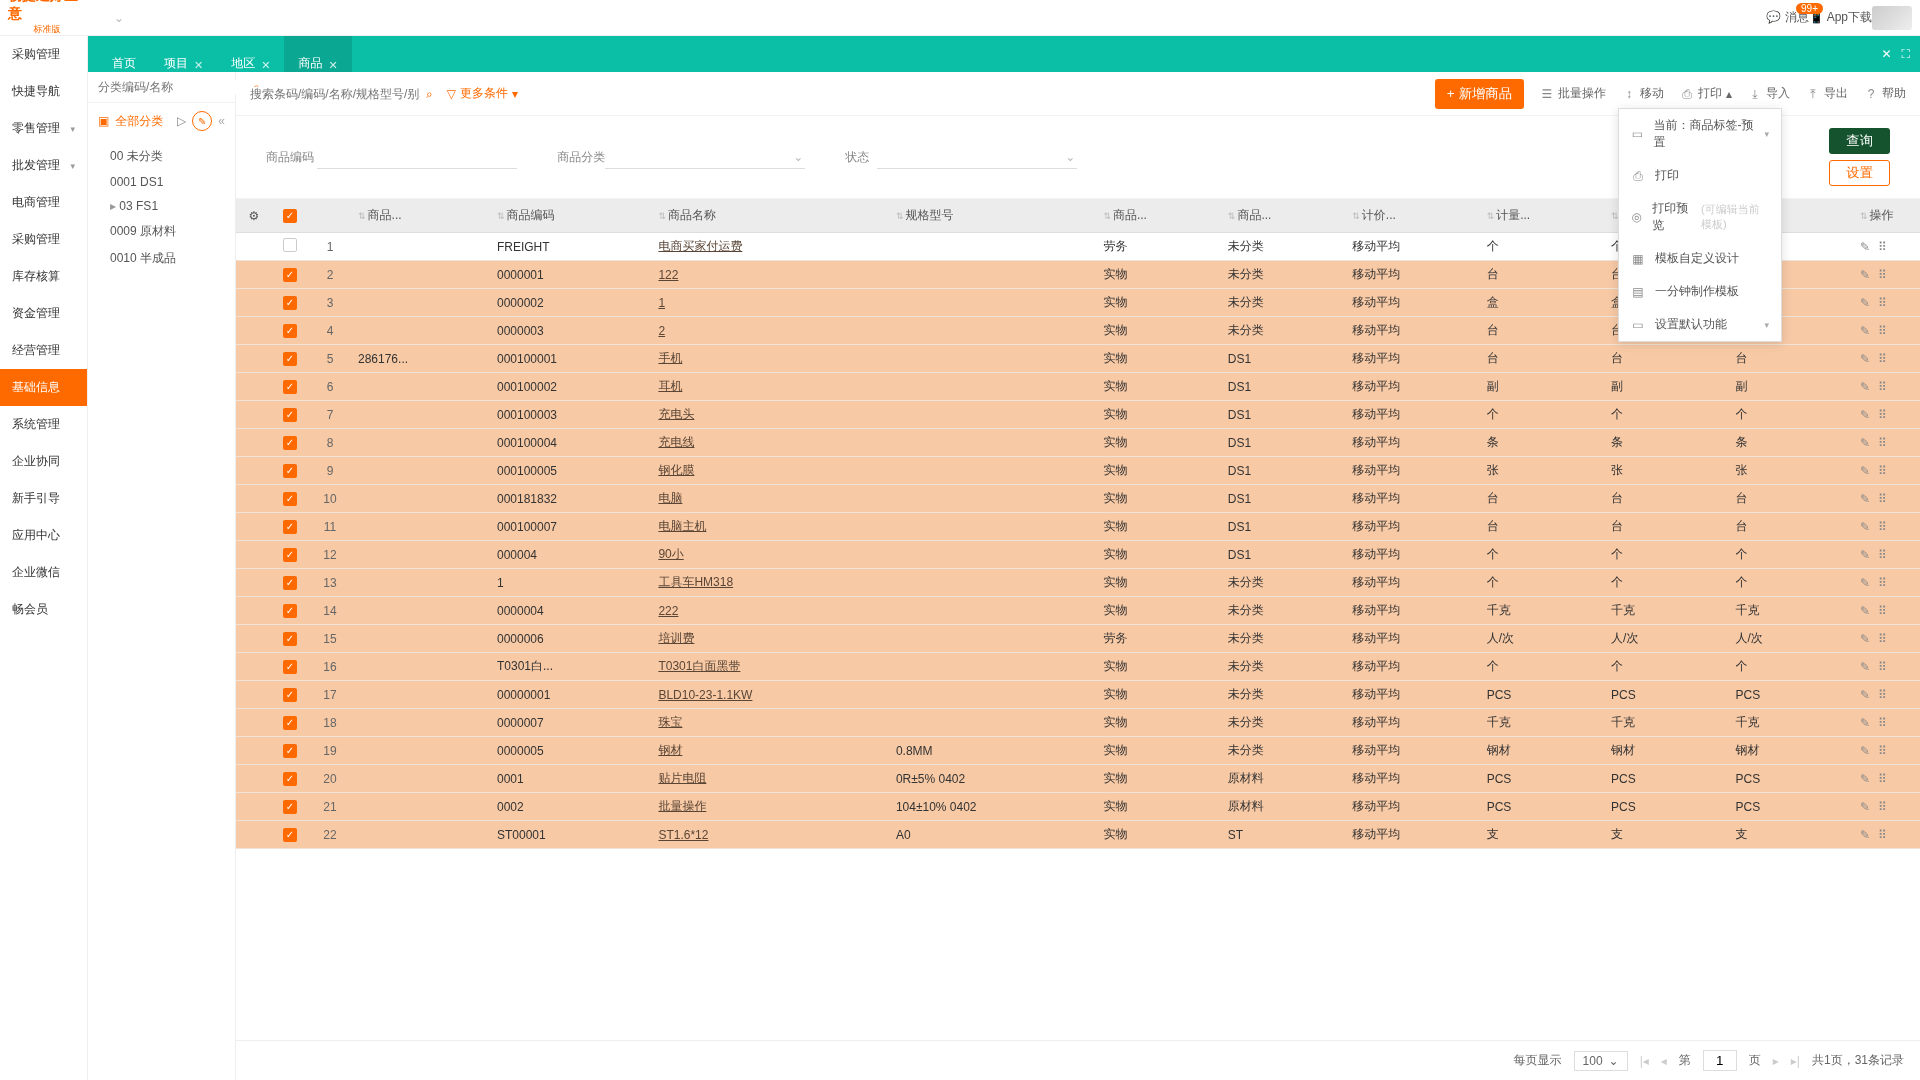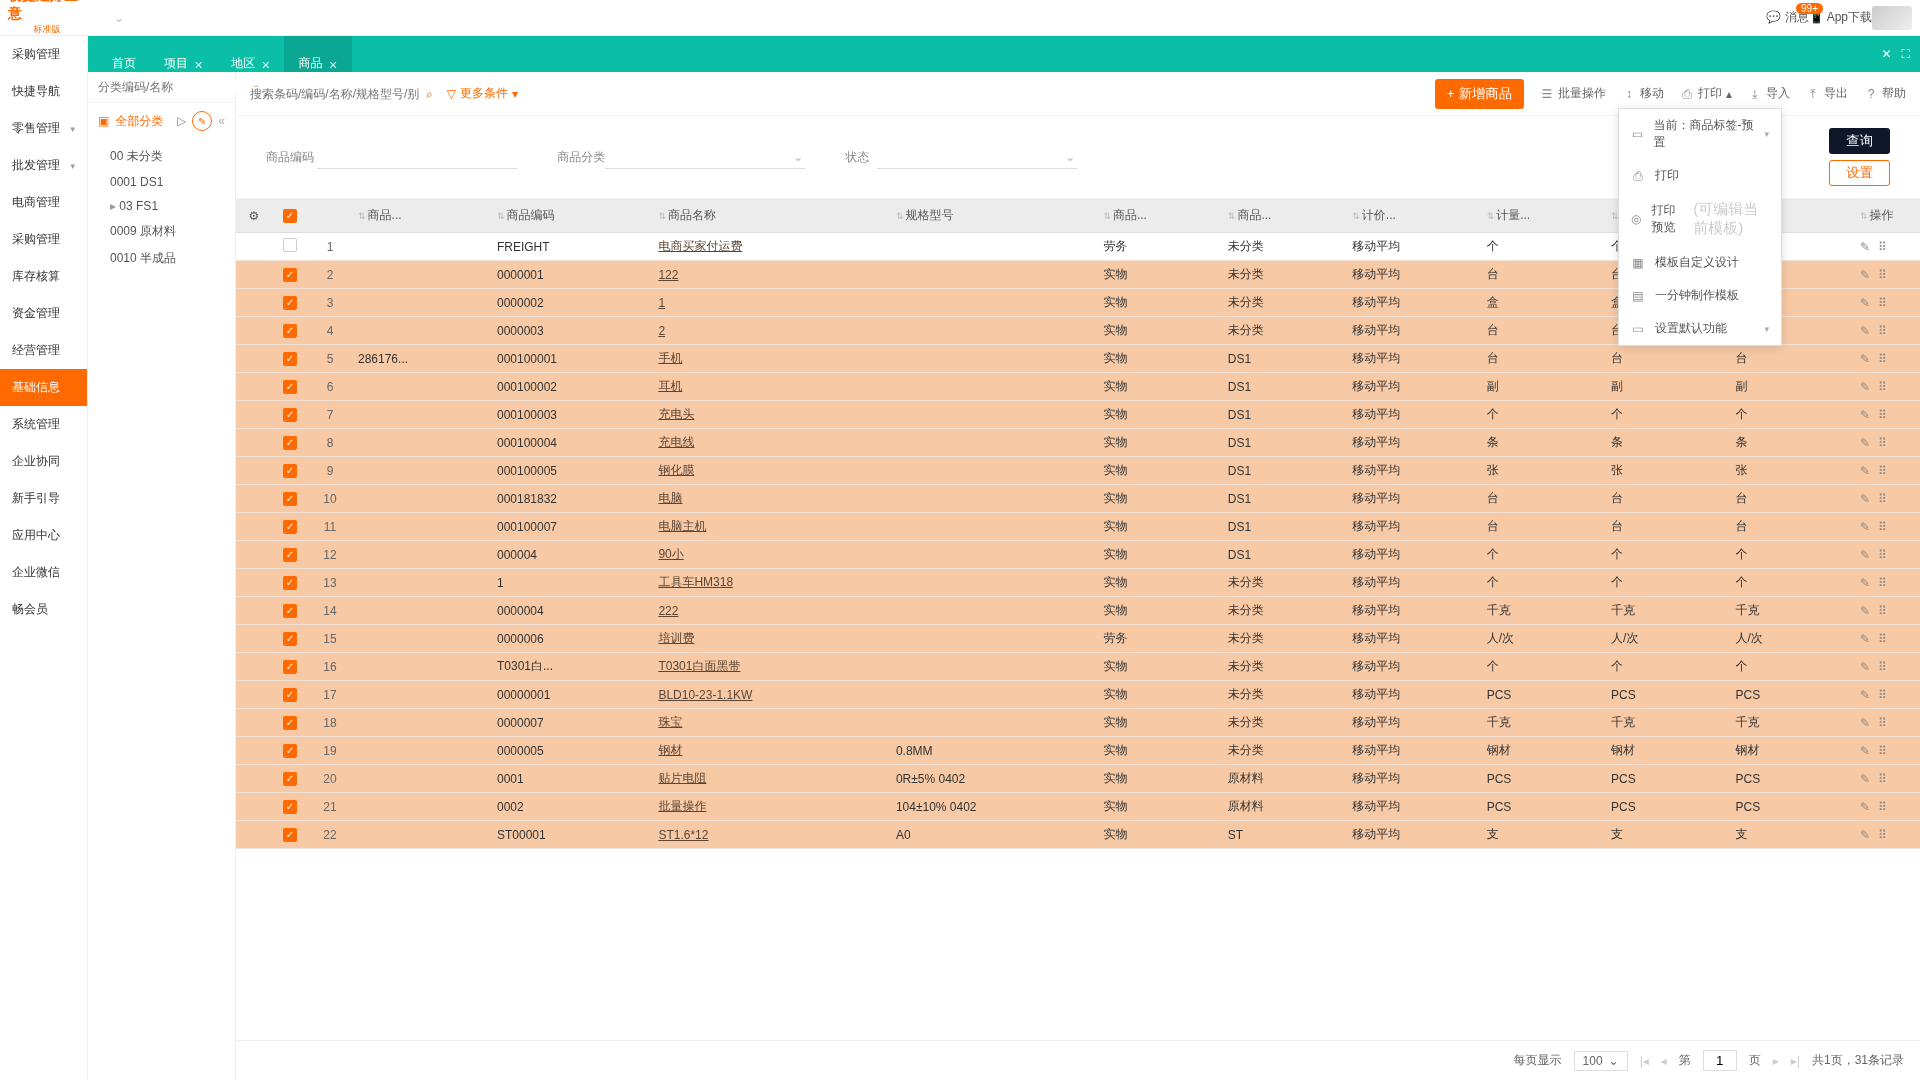--- a/index.html
+++ b/index.html
@@ -39,39 +39,39 @@
 .tb-search input{border:none;outline:none;width:170px;font-size:12px}
 .tb-link{color:#ff6a00;display:flex;align-items:center;gap:4px;cursor:pointer}
 .tb-link.gray{color:#666}
 .tb-right{margin-left:auto;display:flex;align-items:center;gap:16px;color:#555}
 .btn-primary{background:#ff6a00;color:#fff;border:none;padding:6px 12px;border-radius:3px;cursor:pointer;display:flex;align-items:center;gap:4px}
 .filter-row{padding:12px 30px;display:flex;align-items:center;gap:40px;border-bottom:1px solid #f2f2f2}
 .filter-lbl{color:#888}
 .filter-input{border:none;border-bottom:1px solid #ddd;width:200px;padding:4px 2px;outline:none}
 .filter-sel{border:none;border-bottom:1px solid #ddd;width:200px;padding:4px 2px;display:flex;justify-content:flex-end;color:#bbb}
 .filter-btns{margin-left:auto;display:flex;flex-direction:column;gap:6px}
-.btn-orange{background:#0f172a;color:#fff;border:none;padding:4px 15px;border-radius:3px;cursor:pointer}
+.btn-orange{background:#14532d;color:#fff;border:none;padding:4px 15px;border-radius:3px;cursor:pointer}
 .btn-outline{background:#fff;color:#ff6a00;border:1px solid #ff6a00;padding:3px 16px;border-radius:3px;cursor:pointer}
 .grid-wrap{flex:1;overflow:auto}
 table{border-collapse:collapse;width:100%;font-size:12px}
 th{background:#ececec;color:#555;font-weight:normal;text-align:left;padding:8px 6px;border-bottom:1px solid #ddd;white-space:nowrap;position:sticky;top:0}
 th .sort{color:#bbb;font-size:9px;margin-right:2px}
 td{padding:5px 6px;border-bottom:1px solid #f0e2d6;white-space:nowrap}
 tr.sel td{background:#f7c9a5}
 tr:not(.sel) td{background:#fff}
 .chk{width:14px;height:14px;background:#ff6a00;border-radius:2px;display:inline-flex;align-items:center;justify-content:center;color:#fff;font-size:10px}
 .chk.off{background:#fff;border:1px solid #ccc}
 .name-link{color:#5b4636;text-decoration:underline;cursor:pointer}
 .op-icons{display:flex;gap:8px;color:#888}
 .pager{height:40px;border-top:1px solid #eee;display:flex;align-items:center;justify-content:flex-end;gap:12px;padding:0 16px;color:#666}
 .pager .pg-sel{border:1px solid #ddd;padding:2px 8px;display:flex;align-items:flex-end;gap:6px}
 .pager input{width:34px;border:1px solid #ddd;text-align:center;padding:2px}
 .dropdown{position:absolute;top:36px;right:138px;width:164px;background:#fff;border:1px solid #ddd;box-shadow:0 2px 10px rgba(0,0,0,.12);z-index:20}
 .dd-item{padding:8px 12px;display:flex;align-items:center;gap:10px;color:#555;cursor:pointer}
-.dd-item .hint{color:#ccc;font-size:15px}
+.dd-item .hint{color:#ccc;font-size:11px}
 .dd-item .dd-arrow{margin-left:auto;color:#aaa;font-size:9px}
 .ico{width:14px;text-align:center;color:#888;font-size:12px}
 th.center,td.center{text-align:center}
 th.gear{width:36px}
 th.chkcol,td.chkcol{width:36px;text-align:center}
 th.idx,td.idx{width:44px;text-align:center;color:#666}
 th.opscol,td.opscol{width:66px}
 </style>
 </head>
 <body>

